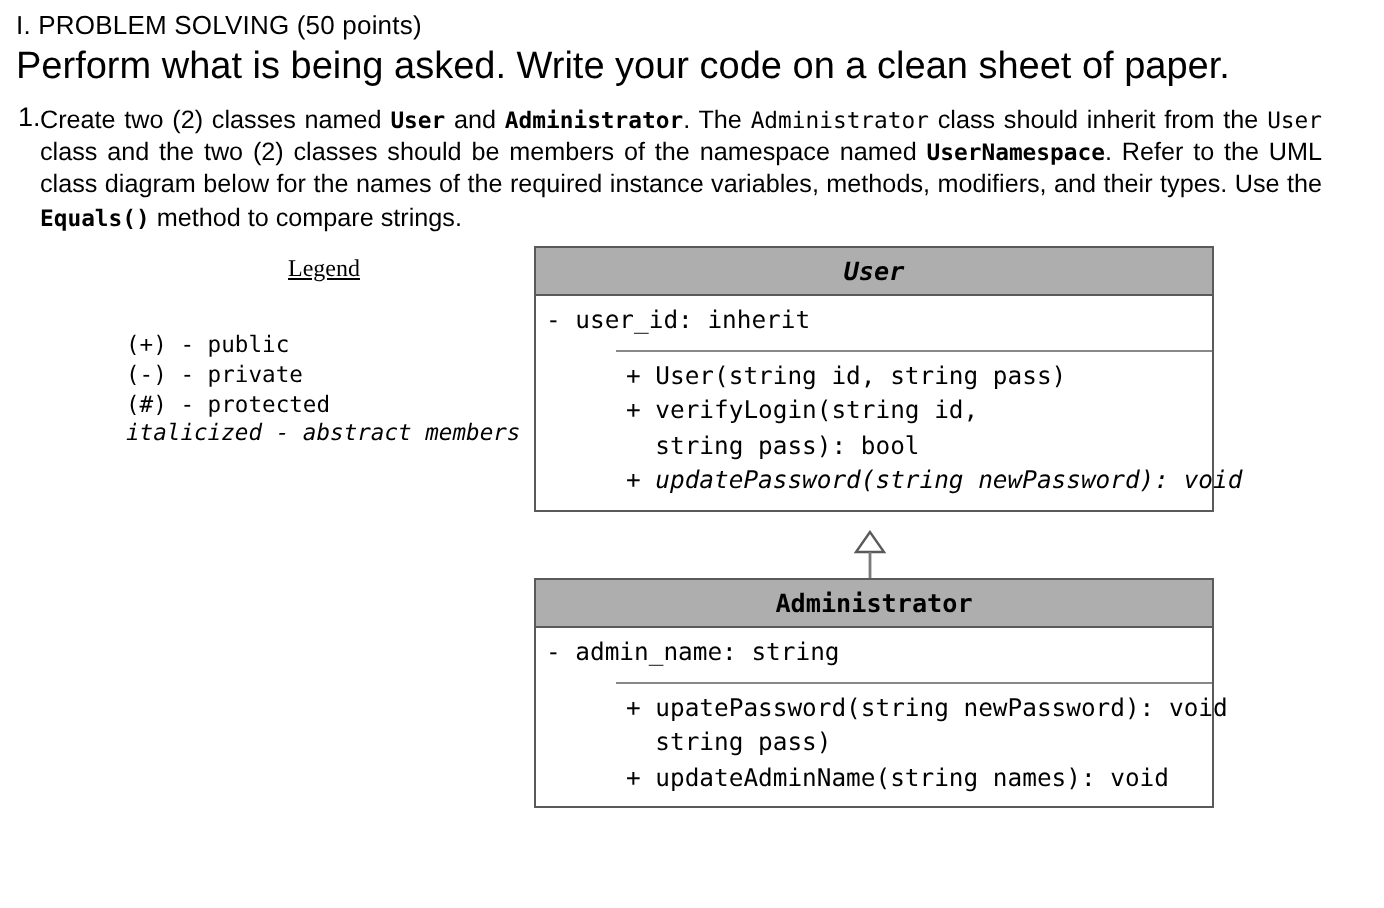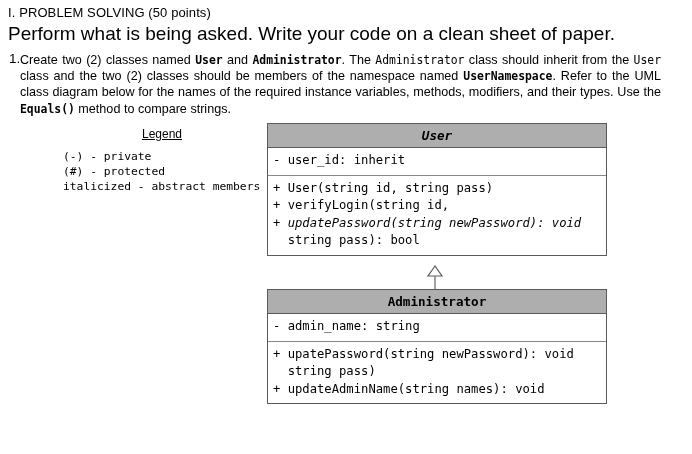--- a/index.html
+++ b/index.html
@@ -64,35 +64,36 @@
   }
 
   
   .legend {
     position: absolute;
     left: 60px;
     top: 127px;
     width: 210px;
   }
   .legend-title {
-    font-family: Liberation Sans, sans-serif;
+    font-family: Liberation Serif, serif;
     font-size: 12px;
     text-align: center;
     text-decoration: underline;
     width: 200px;
     margin-left: 2px;
-    margin-bottom: 9px;
+    margin-bottom: 24px;
   }
   .legend-list {
     font-family: "DejaVu Sans Mono", "Liberation Mono", monospace;
     font-size: 11.3px;
     line-height: 14.8px;
     padding-left: 3px;
   }
   .legend-list .abstract-row {
+    font-style: italic;
   }
 
   
   .uml-box {
     position: absolute;
     border: 1px solid #5a5a5a;
     background: #ffffff;
     box-sizing: border-box;
   }
   .uml-header {
@@ -110,20 +111,21 @@
   }
   .uml-compartment {
     font-family: "DejaVu Sans Mono", "Liberation Mono", monospace;
     font-size: 12.2px;
     line-height: 17.6px;
     padding: 4px 0 5px 5px;
     box-sizing: border-box;
   }
   .uml-compartment + .uml-compartment {
     border-top: 1px solid #888888;
+    margin-left: 40px;
   }
   .uml-line {
     white-space: pre;
   }
   .uml-line.abstract {
     font-style: italic;
   }
 
   #user-box {
     left: 267px;
@@ -154,36 +156,37 @@
 
 <div class="item-number">1.</div>
 
 <div class="item-body">
   <span>Create two (2) classes named </span><span class="mono-bold">User</span><span> and </span><span class="mono-bold">Administrator</span><span>. The </span><span class="mono">Administrator</span><span> class should inherit from the </span><span class="mono">User</span><span> class and the two (2) classes should be members of the namespace named </span><span class="mono-bold">UserNamespace</span><span>. Refer to the UML class diagram below for the names of the required instance variables, methods, modifiers, and their types. Use the </span><span class="mono-bold">Equals()</span><span> method to compare strings.</span>
 </div>
 
 <div class="legend">
   <div class="legend-title">Legend</div>
   <div class="legend-list">
+    <div>(+) - public</div>
     <div>(-) - private</div>
     <div>(#) - protected</div>
     <div class="abstract-row">italicized - abstract members</div>
   </div>
 </div>
 
 <div class="uml-box" id="user-box">
   <div class="uml-header italic">User</div>
   <div class="uml-compartment">
     <div class="uml-line">- user_id: inherit</div>
   </div>
   <div class="uml-compartment">
     <div class="uml-line">+ User(string id, string pass)</div>
     <div class="uml-line">+ verifyLogin(string id,</div>
+    <div class="uml-line">  string pass): bool</div>
     <div class="uml-line abstract">+ updatePassword(string newPassword): void</div>
-    <div class="uml-line">  string pass): bool</div>
   </div>
 </div>
 
 <div class="inheritance">
   <svg width="30" height="28" viewBox="0 0 30 28">
     <polygon points="15,2 8,12 22,12" fill="#ffffff" stroke="#5a5a5a" stroke-width="1.2"></polygon>
     <line x1="15" y1="12" x2="15" y2="27" stroke="#7a7a7a" stroke-width="1.4"></line>
   </svg>
 </div>
 

